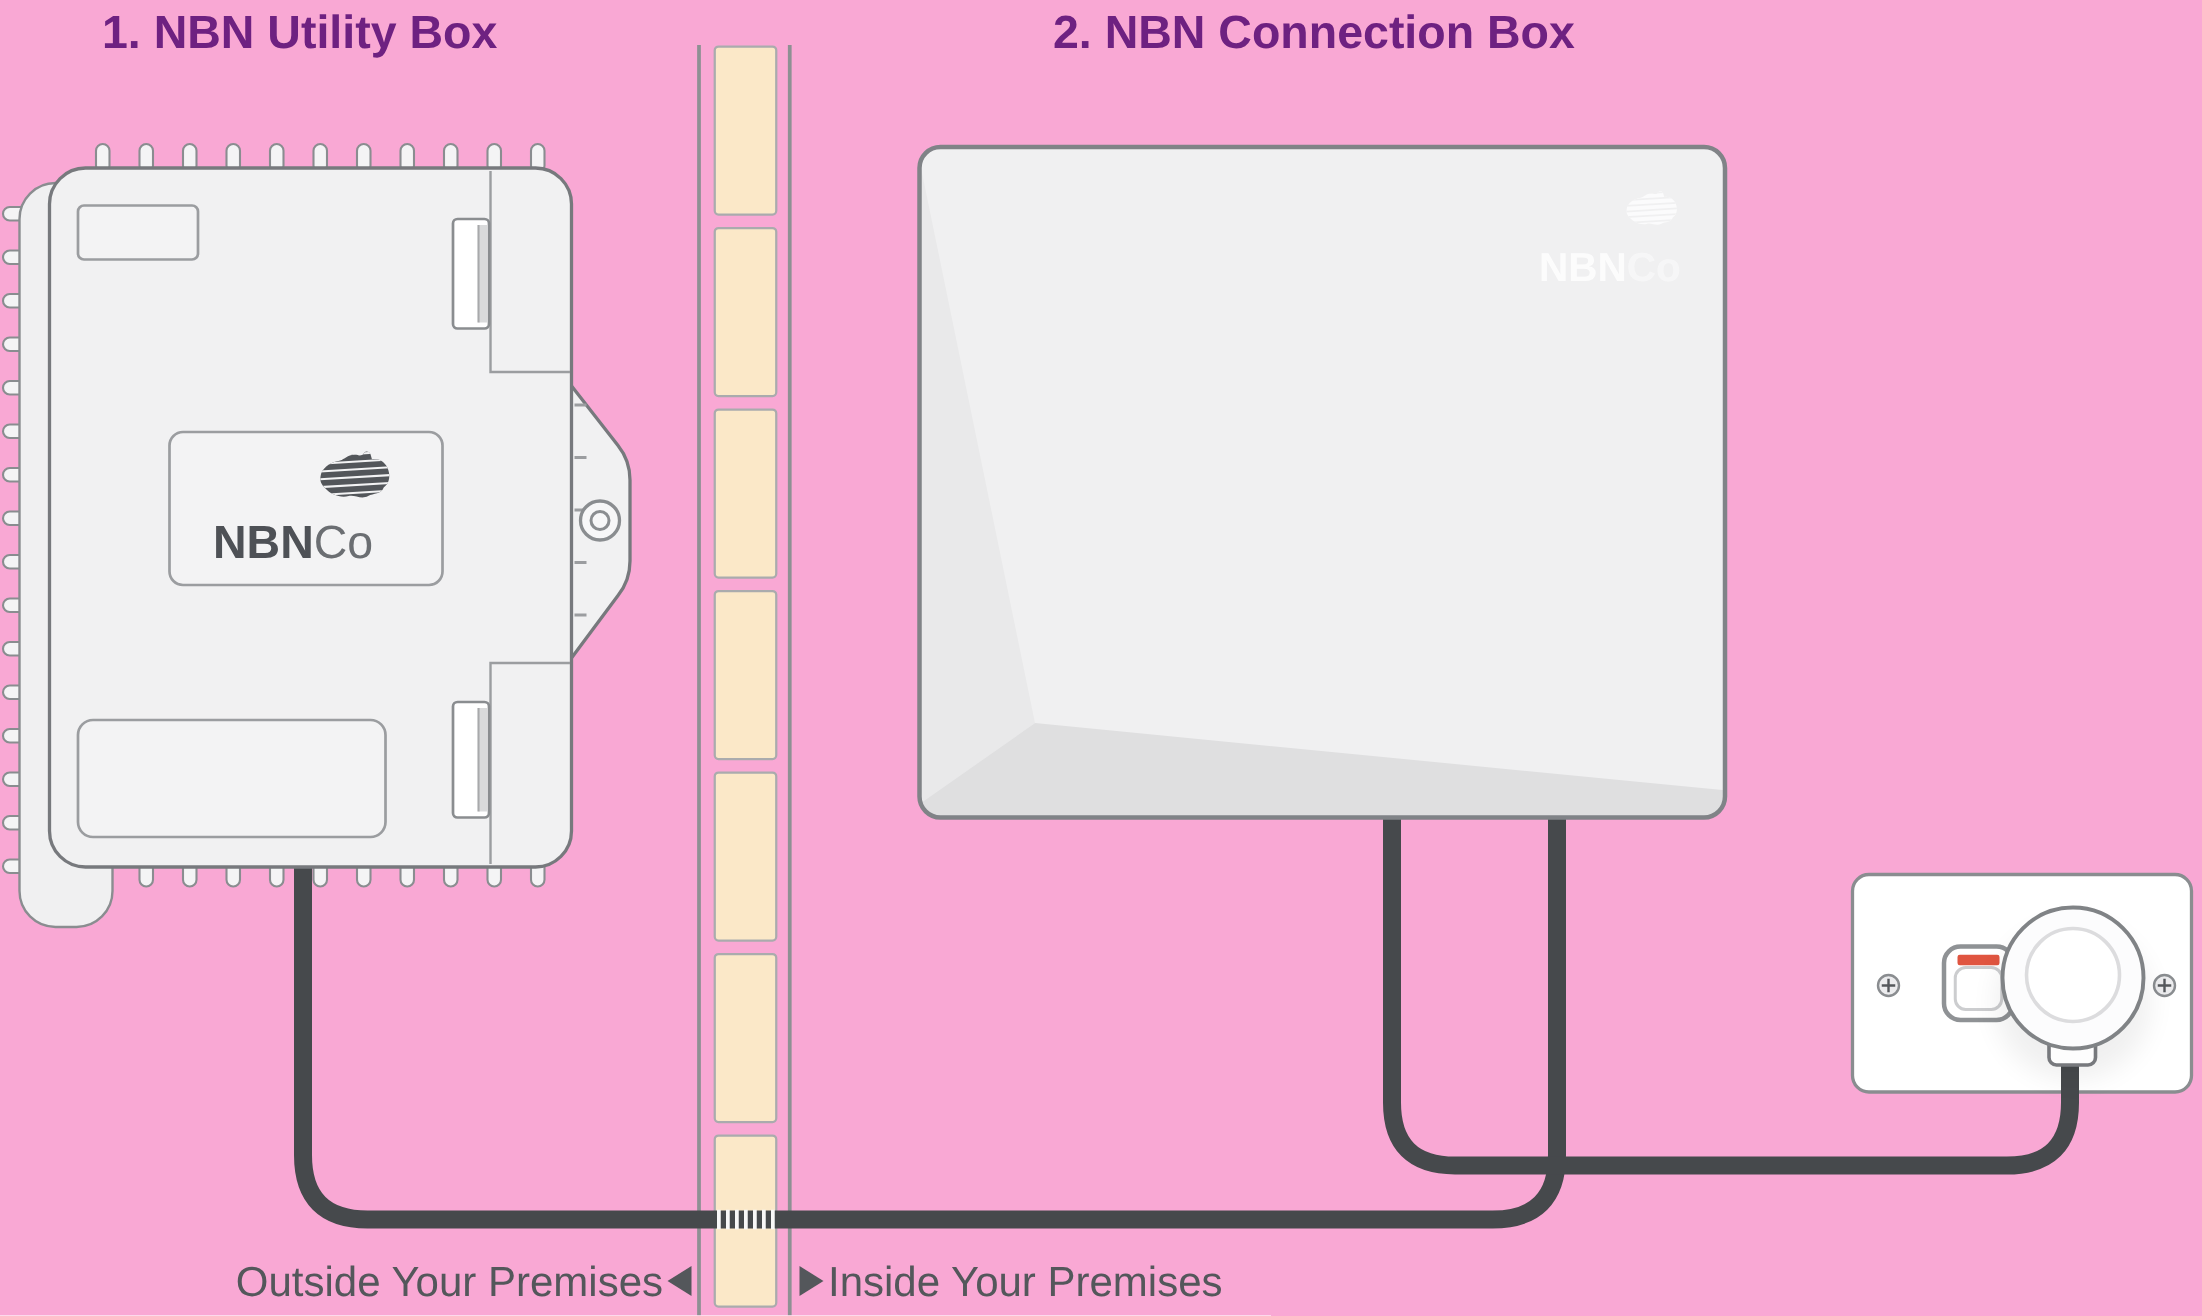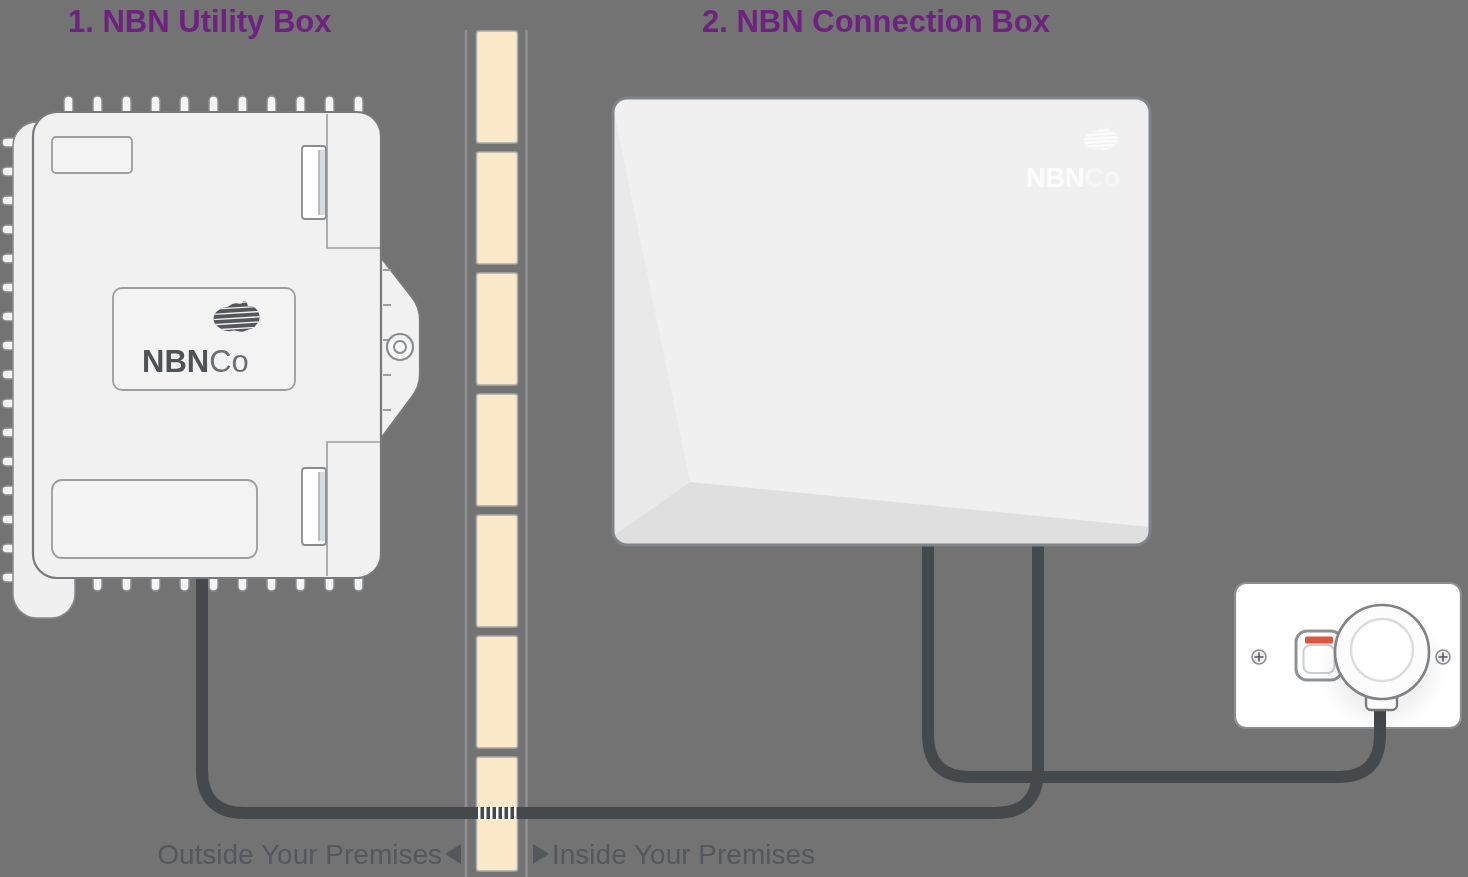--- a/index.html
+++ b/index.html
@@ -1,19 +1,19 @@
 <!DOCTYPE html>
 <html><head>
 <meta charset="utf-8">
 <style>
   html,body{margin:0;padding:0;background:#ffffff;}
   .stage{
     position:relative;
     width:1468px;height:877px;
-    background:#737373;
+    background:#f9a8d4;
     font-family:"Liberation Sans", sans-serif;
     overflow:hidden;
   }
   svg{display:block;}
   text{font-family:"Liberation Sans", sans-serif;}
   .title{font-size:31px;font-weight:bold;}
   .premises{font-size:28px;}
   .logo-dark-bold{font-size:31px;font-weight:bold;}
   .logo-dark-light{font-size:31px;font-weight:normal;}
   .logo-emboss-bold{font-size:27px;font-weight:bold;}

